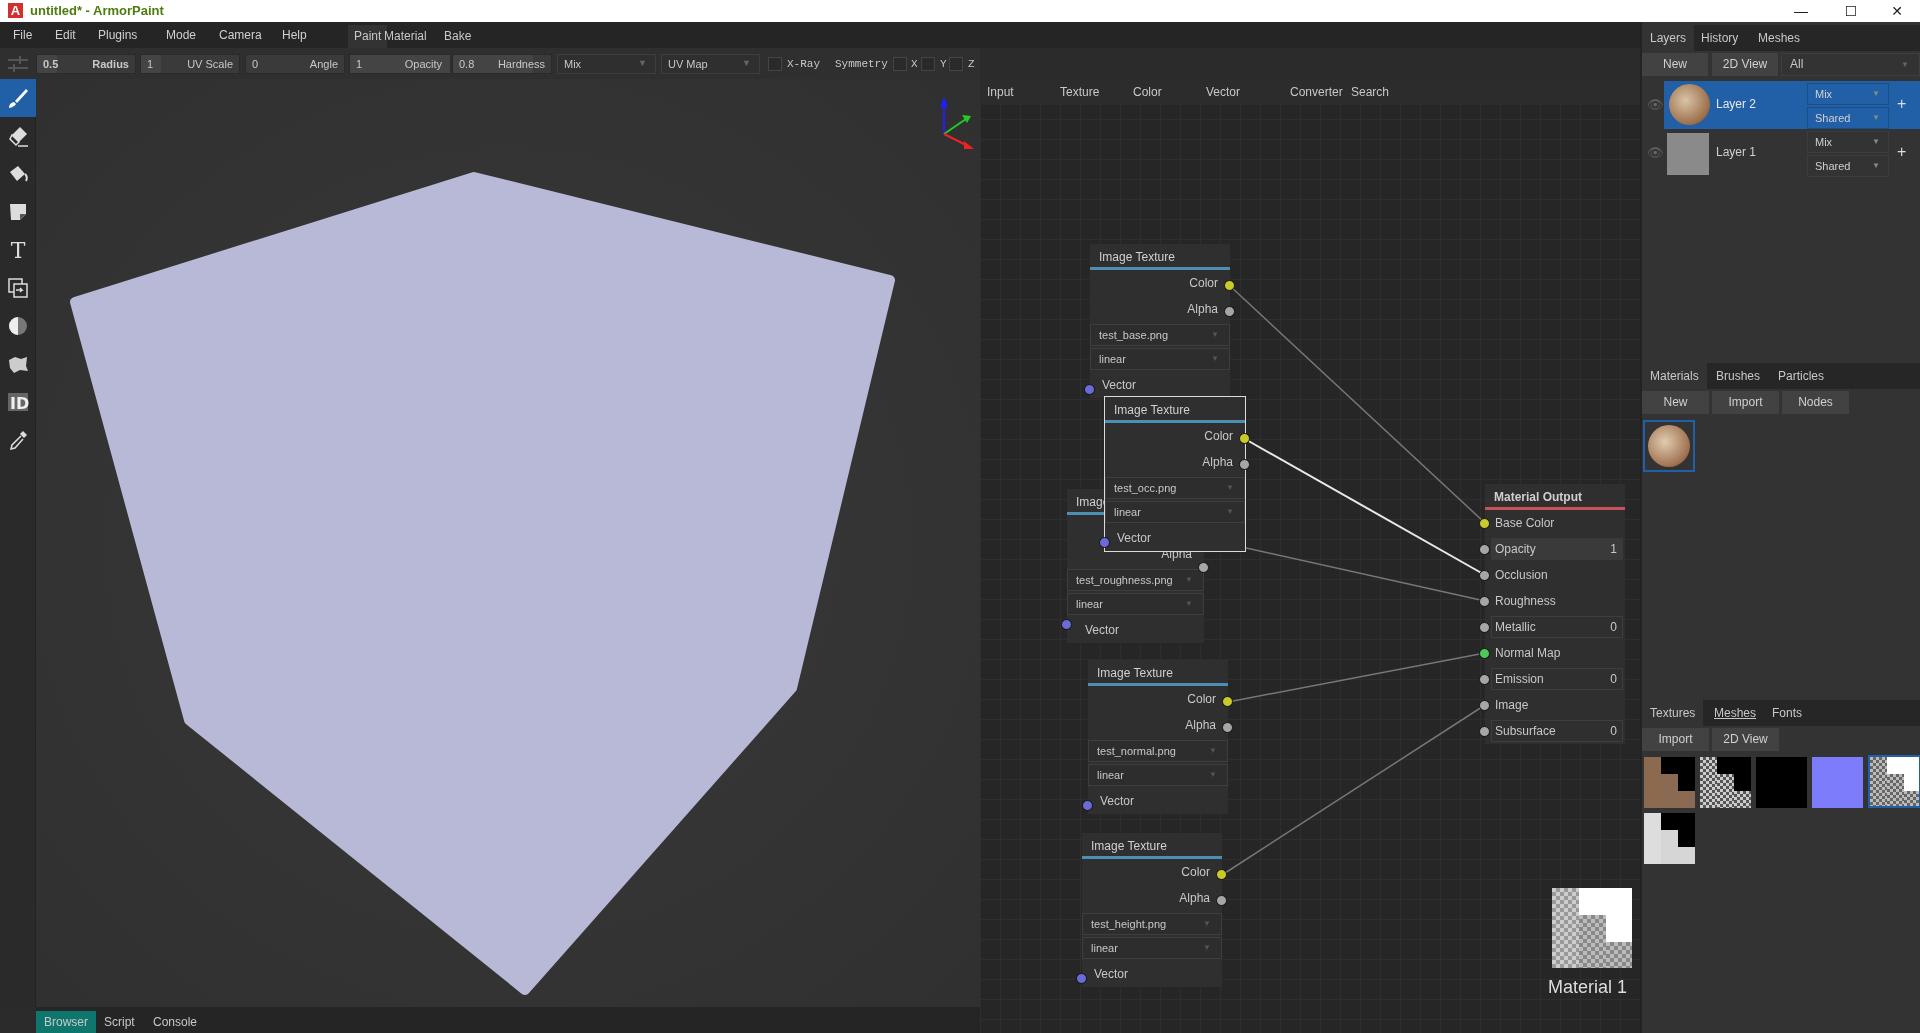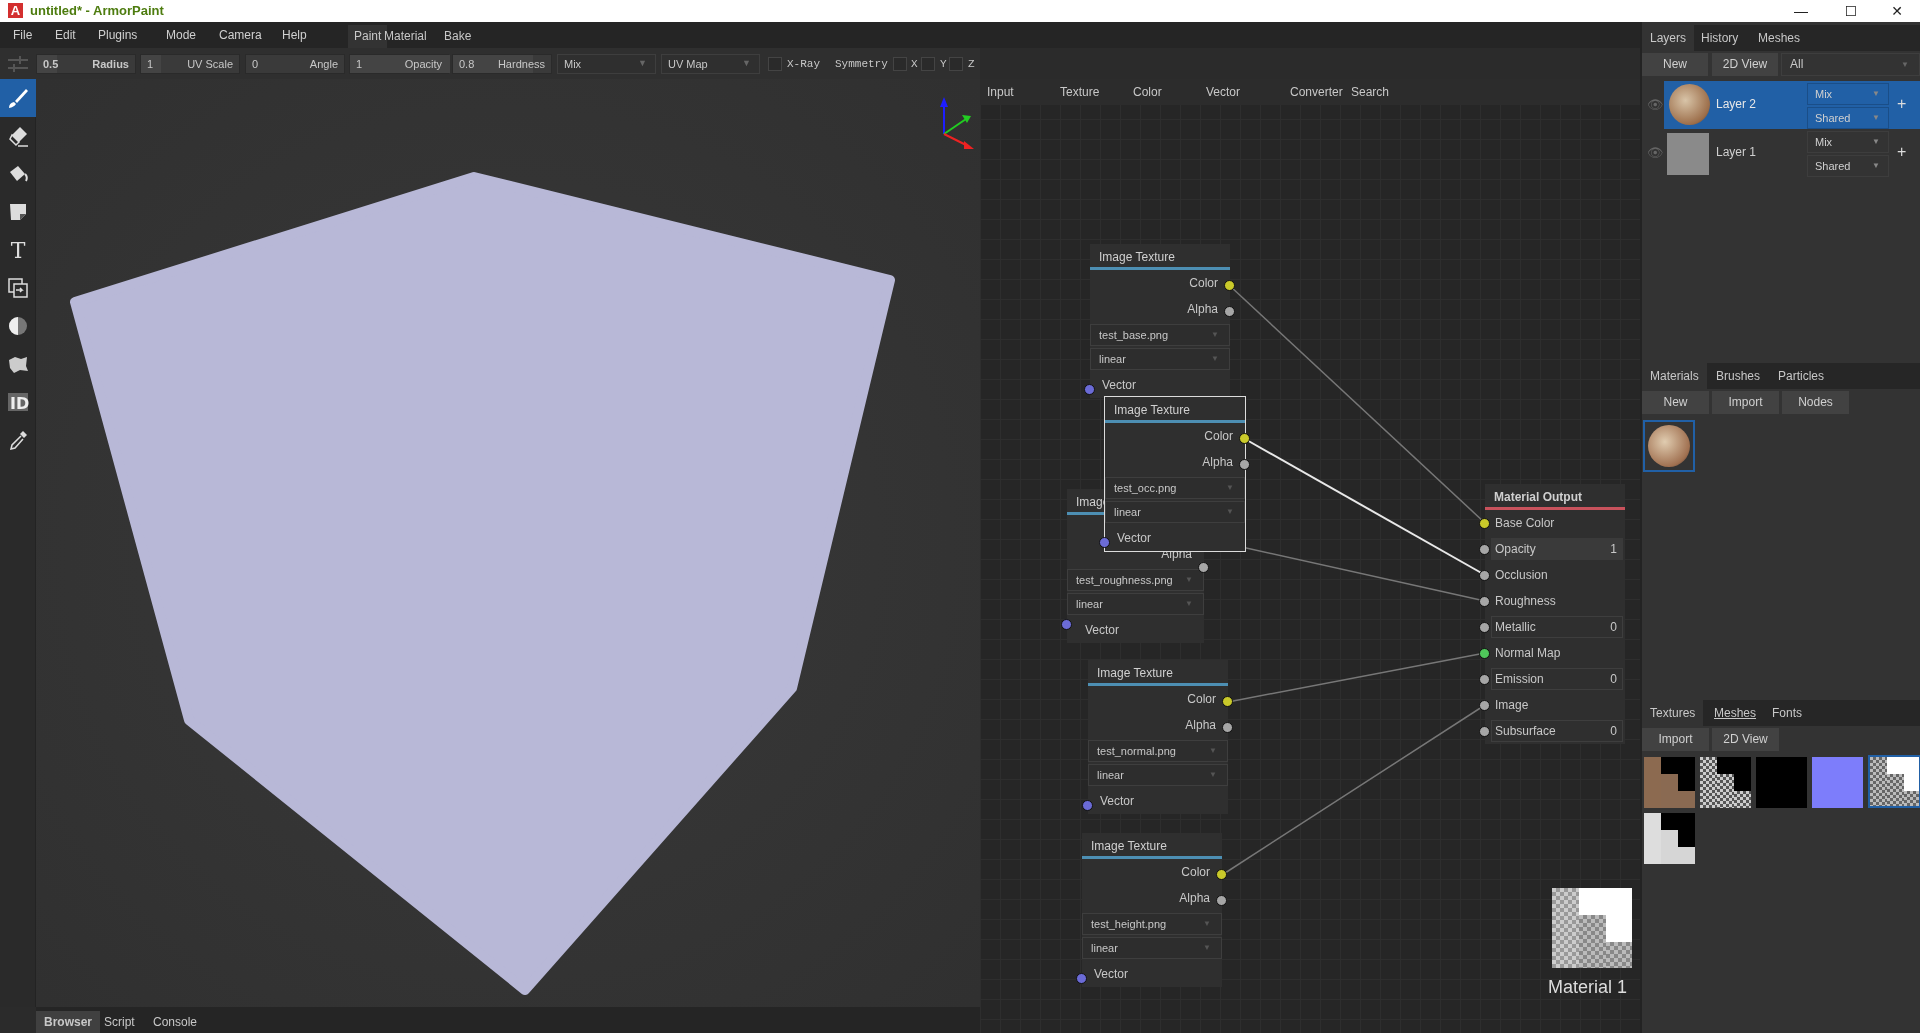--- a/index.html
+++ b/index.html
@@ -30,21 +30,21 @@
   .chklbl { top:10px; font-size:11px; color:#c8c8c8;font-family:Liberation Mono, monospace; }
   
   #toolbar { left:0; top:79px; width:36px; height:928px; background:#2a2a2a; border-right:1px solid #232323; }
   .tool { left:0; width:36px; height:38px; display:flex; align-items:center; justify-content:center; }
   .tool.active { background:#2160a6; }
   
   #viewport { left:36px; top:79px; width:944px; height:928px; background:#353535; }
   
   #bottombar { left:36px; top:1007px; width:944px; height:26px; background:#252525; }
   .btab { top:4px; height:22px; line-height:22px; padding:0 8px; font-size:12px; color:#c8c8c8; }
-  .btab.active { background:#404040;font-weight:bold; }
+  .btab.active { background:#0f766e; }
   
   #nodeeditor { left:980px; top:79px; width:660px; height:954px; background:#262626;
     background-image: linear-gradient(#2e2e2e 1px, transparent 1px), linear-gradient(90deg, #2e2e2e 1px, transparent 1px);
     background-size: 20px 20px; overflow:hidden; }
   #nodemenu { left:980px; top:79px; width:660px; height:26px; background:#2c2c2c; }
   .nmenu { top:0; height:26px; line-height:26px; font-size:12px; color:#c8c8c8; }
   .node { position:absolute; background:#2f2f2f; }
   .node .hdr { height:26px; line-height:26px; padding-left:9px; font-size:12px; color:#d0d0d0; border-bottom:3px solid #4d8fb3; }
   .node.sel { outline:1px solid #dcdcdc; }
   .node .row { position:relative; height:26px; font-size:12px; line-height:26px; color:#c8c8c8; }

